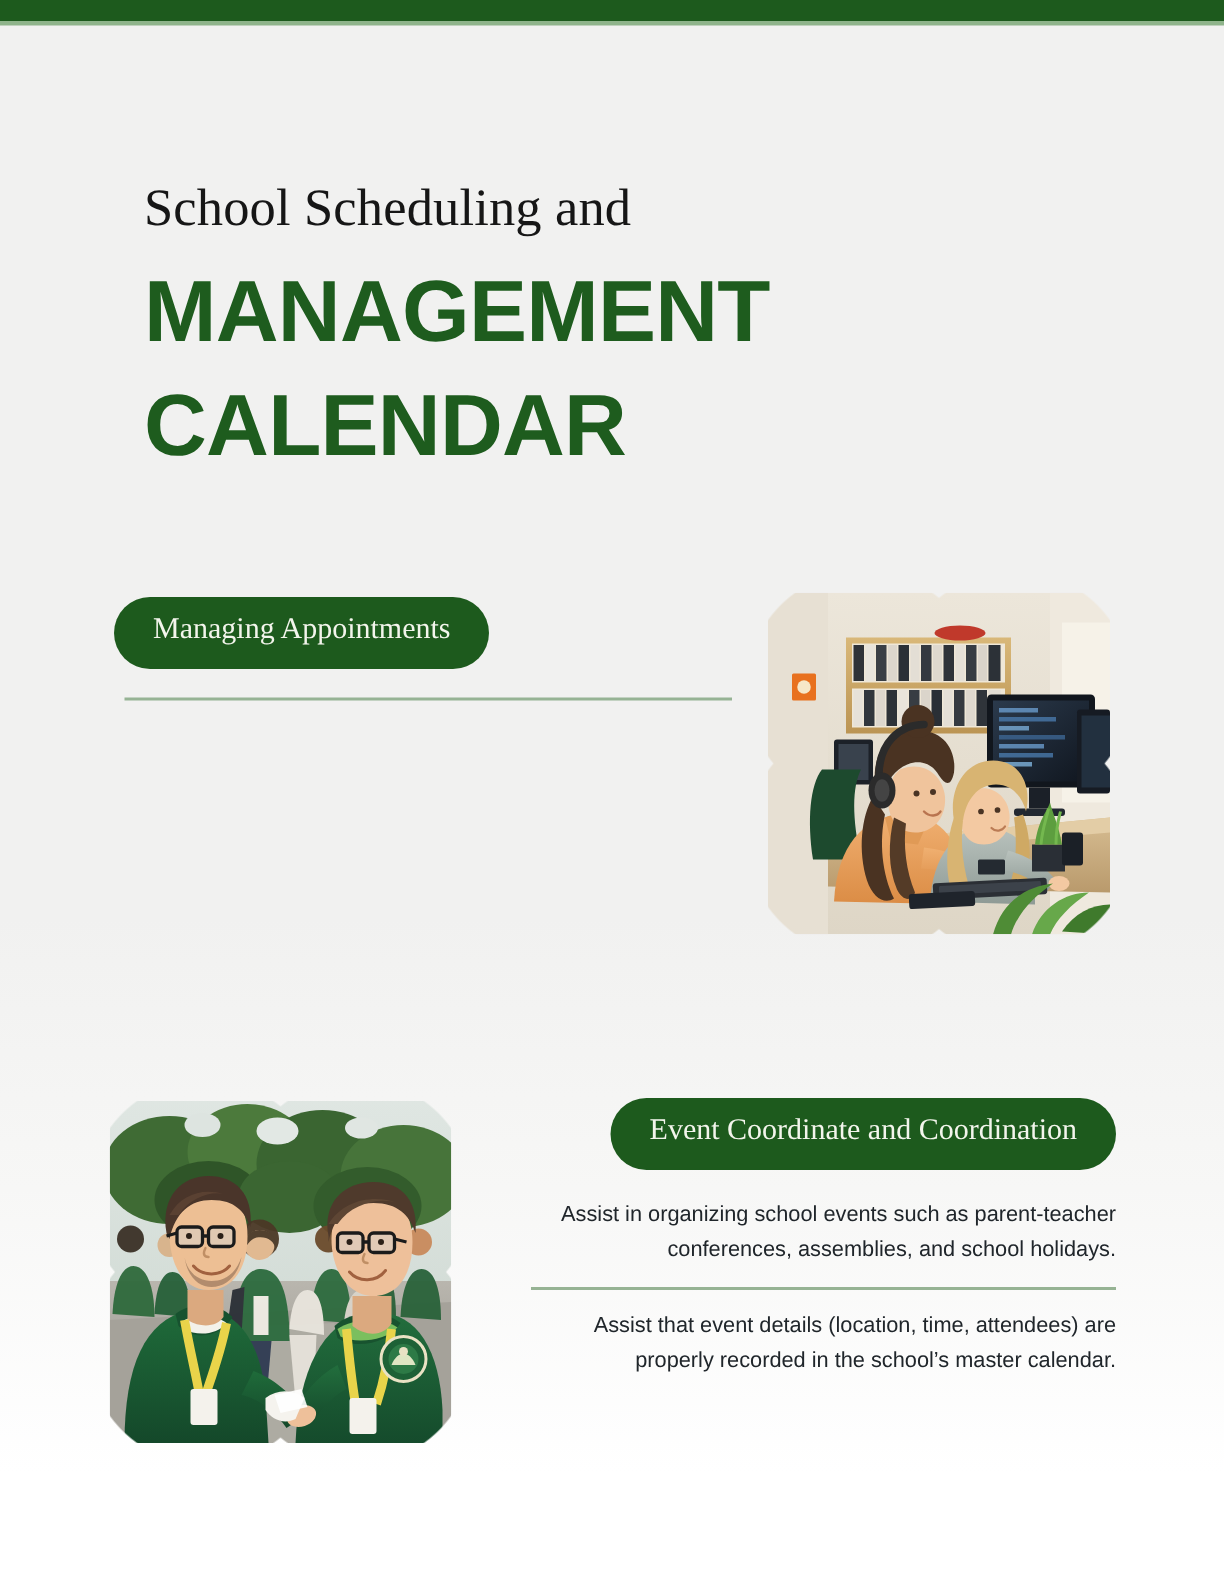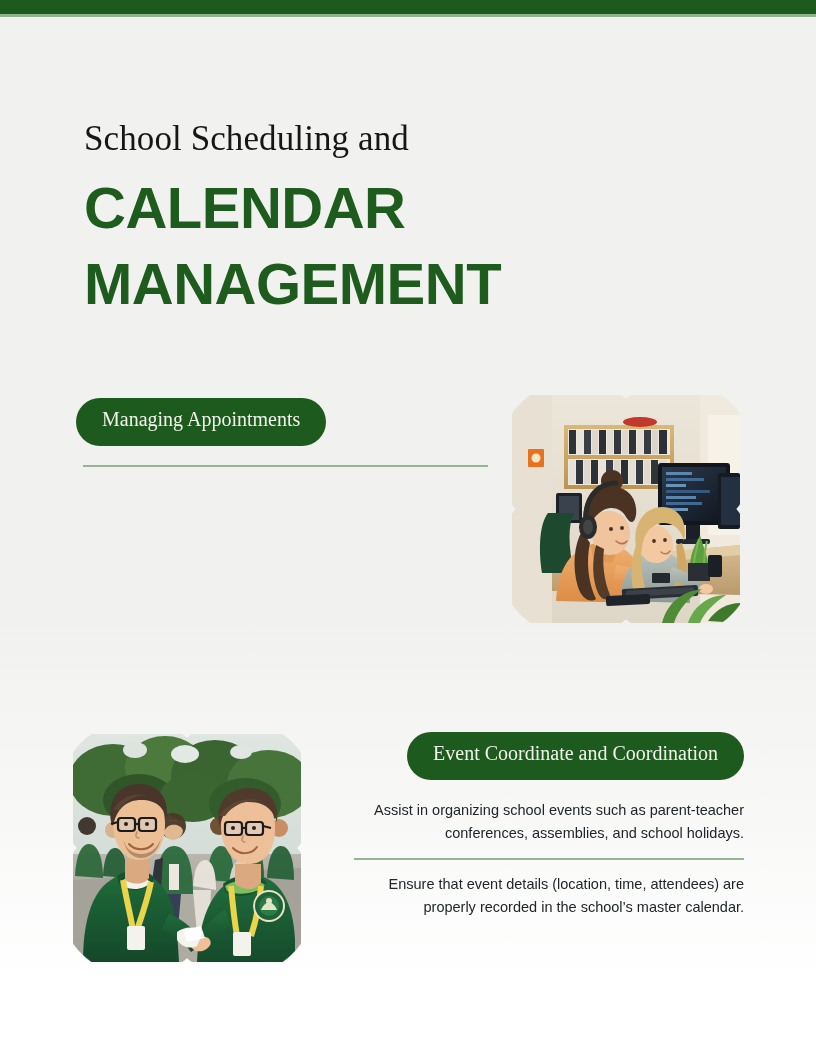--- a/index.html
+++ b/index.html
@@ -30,21 +30,21 @@
     background:#1d5a1d;
   }
   .topbar-light {
     position:absolute; left:0; top:14px; width:816px; height:3px;
     background:#8fb48b;
   }
 
   
   .title-block {
     position:absolute;
-    left:84px;
+    left:96px;
     top:116px;
     width:640px;
   }
   .title-serif {
     font-family:"Liberation Serif", serif;
     font-size:35px;
     line-height:46px;
     color:#161616;
     letter-spacing:0.1px;
   }
@@ -147,22 +147,22 @@
 <body>
 
 <div class="page">
 
   <div class="topbar-dark"></div>
   <div class="topbar-light"></div>
 
   <div class="title-block">
     <div class="title-serif">School Scheduling and</div>
     <div class="title-bold">
+      <span class="tl">MANAGEMENT</span>
       <span class="tl">CALENDAR</span>
-      <span class="tl">MANAGEMENT</span>
     </div>
   </div>
 
   <div class="section" id="section-appointments">
 
     <div class="col-text">
       <div class="pill">Managing Appointments</div>
       <div class="body-wrap">
         <hr class="rule">
       </div>
@@ -488,18 +488,18 @@
           </g>
         </svg>
       </div>
     </div>
 
     <div class="col-text">
       <div class="pill">Event Coordinate and Coordination</div>
       <div class="body-wrap">
         <p class="para">Assist in organizing school events such as parent-teacher conferences, assemblies, and school holidays.</p>
         <hr class="rule">
-        <p class="para">Ensure that event details (location, time, attendees) are properly recorded in the school’s master calendar.</p>
+        <p class="para">Assist that event details (location, time, attendees) are properly recorded in the school’s master calendar.</p>
       </div>
     </div>
   </div>
 
 </div>
 
 </body></html>

